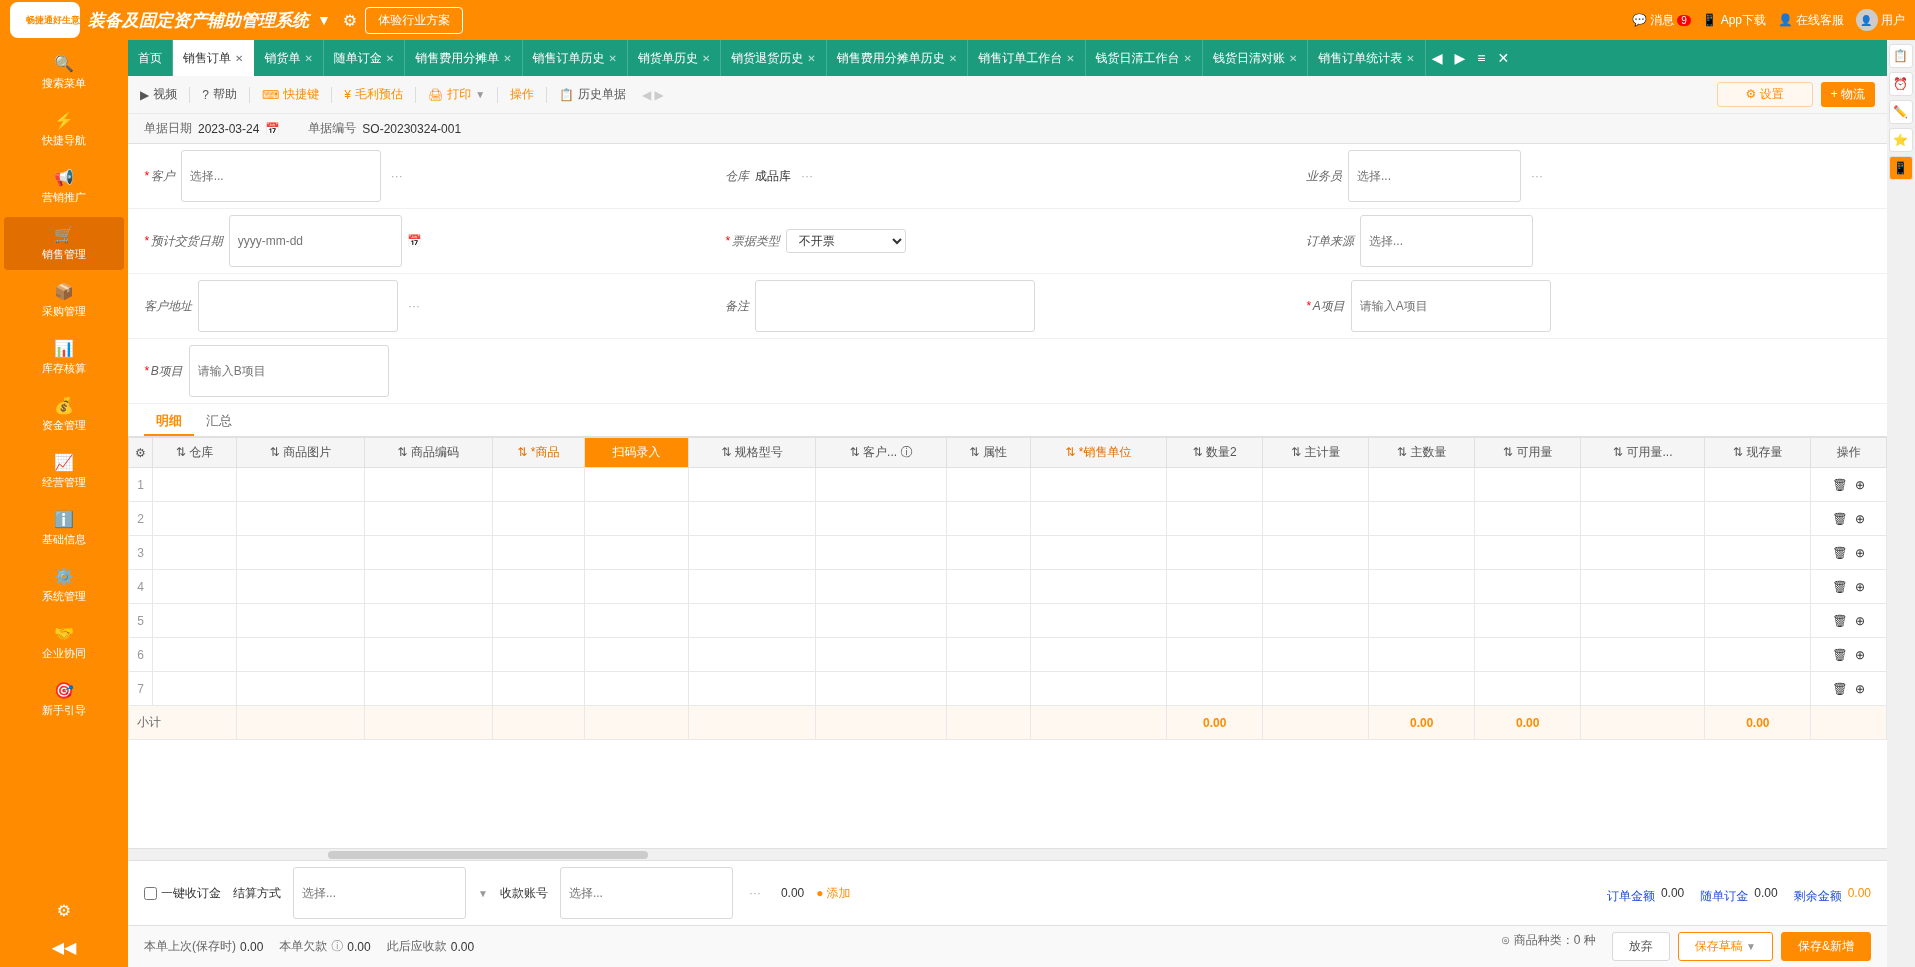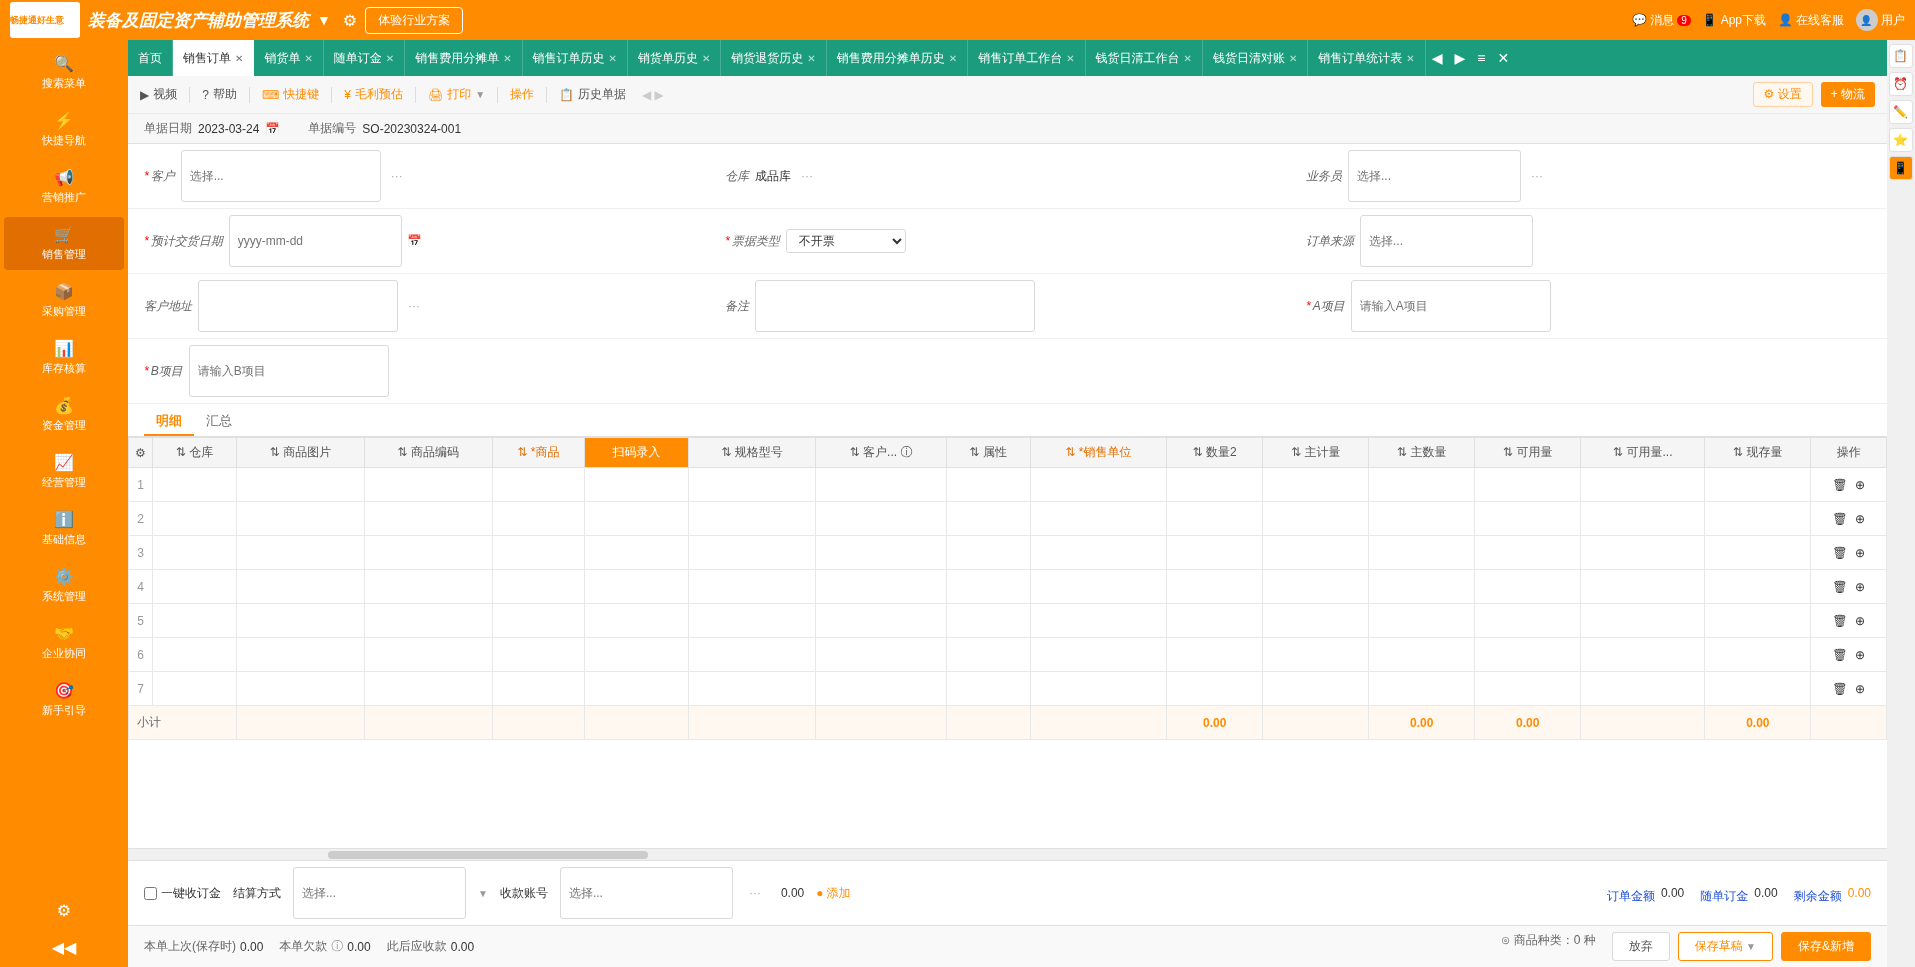--- a/index.html
+++ b/index.html
@@ -9,21 +9,21 @@
     .app-container { display: flex; flex-direction: column; height: 967px; width: 1915px; overflow: hidden; }
     .top-bar { height: 40px; background: #ff8c00; display: flex; align-items: center; padding: 0 10px; justify-content: space-between; flex-shrink: 0; }
     .main-area { display: flex; flex: 1; overflow: hidden; }
     .sidebar { width: 128px; background: #ff8c00; display: flex; flex-direction: column; flex-shrink: 0; padding-top: 4px; }
     .content-area { flex: 1; display: flex; flex-direction: column; overflow: hidden; background: #fff; }
     .tab-bar { height: 36px; background: #1a9c7d; display: flex; align-items: center; flex-shrink: 0; overflow: hidden; }
     .form-area { flex: 1; overflow-y: auto; padding: 0; display: flex; flex-direction: column; }
 
     
     .top-bar-left { display: flex; align-items: center; gap: 8px; }
-    .brand-logo { width: 70px; height: 36px; background: #fff; border-radius: 3px; display: flex; align-items: center; justify-content: flex-start; font-size: 10px; font-weight: bold; color: #ff8c00; }
+    .brand-logo { width: 70px; height: 36px; background: #fff; border-radius: 8px; display: flex; align-items: center; justify-content: flex-end; font-size: 10px; font-weight: bold; color: #ff8c00; }
     .system-title { color: #fff; font-size: 17px; font-weight: bold; font-style: italic; }
     .top-bar-right { display: flex; align-items: center; gap: 12px; color: #fff; font-size: 12px; }
     .btn-industry { background: #ff8c00; border: 1px solid #fff; color: #fff; padding: 4px 12px; border-radius: 4px; cursor: pointer; font-size: 12px; }
     .icon-btn { display: flex; align-items: center; gap: 3px; cursor: pointer; color: #fff; font-size: 12px; }
     .badge { background: red; color: #fff; border-radius: 10px; padding: 0 4px; font-size: 10px; }
 
     
     .sidebar-item { display: flex; flex-direction: column; align-items: center; justify-content: center; padding: 8px 4px; cursor: pointer; color: #fff; font-size: 11px; gap: 3px; border-radius: 4px; margin: 2px 4px; }
     .sidebar-item.active { background: #e06e00; }
     .sidebar-icon { font-size: 16px; }
@@ -292,21 +292,21 @@
           <div class="form-toolbar-item orange">
             <span>操作</span>
           </div>
           <div class="separator"></div>
           <div class="form-toolbar-item">
             <span>📋</span>
             <span>历史单据</span>
           </div>
           <span style="margin-left:4px; color:#ccc;">◀ ▶</span>
           <div style="margin-left: auto; display: flex; gap: 8px;">
-            <button style="background:#fff8f0; border:1px solid #ffd0a0; color:#ff8c00; border-radius:3px; padding:3px 10px; font-size:12px; cursor:pointer;">
+            <button style="background:#fff8f0; border:1px solid #ffd0a0; color:#ff8c00; border-radius:3px; padding:3px 28px; font-size:12px; cursor:pointer;">
               ⚙ <span>设置</span>
             </button>
             <button style="background:#ff8c00; border:none; color:#fff; border-radius:3px; padding:3px 10px; font-size:12px; cursor:pointer;">
               <span>+ 物流</span>
             </button>
           </div>
         </div>
 
         <div class="doc-row">
           <div class="doc-field">

